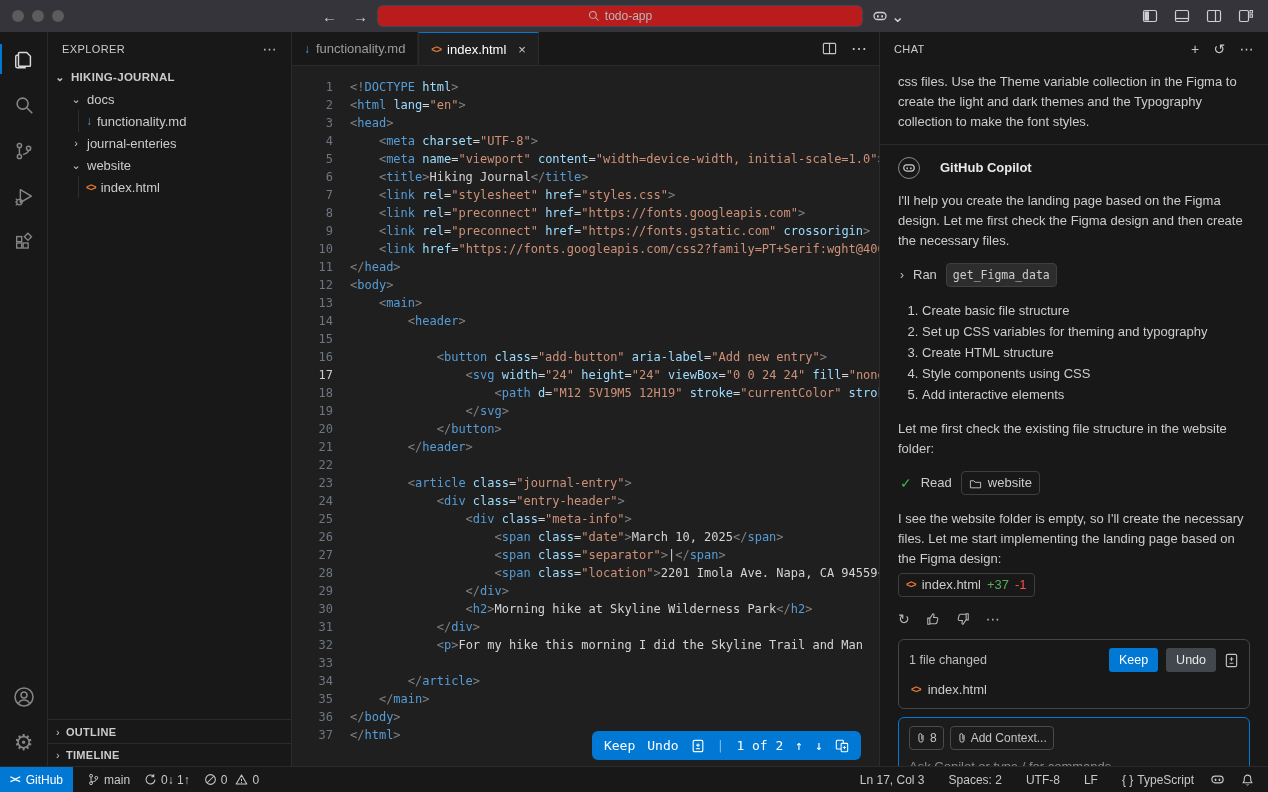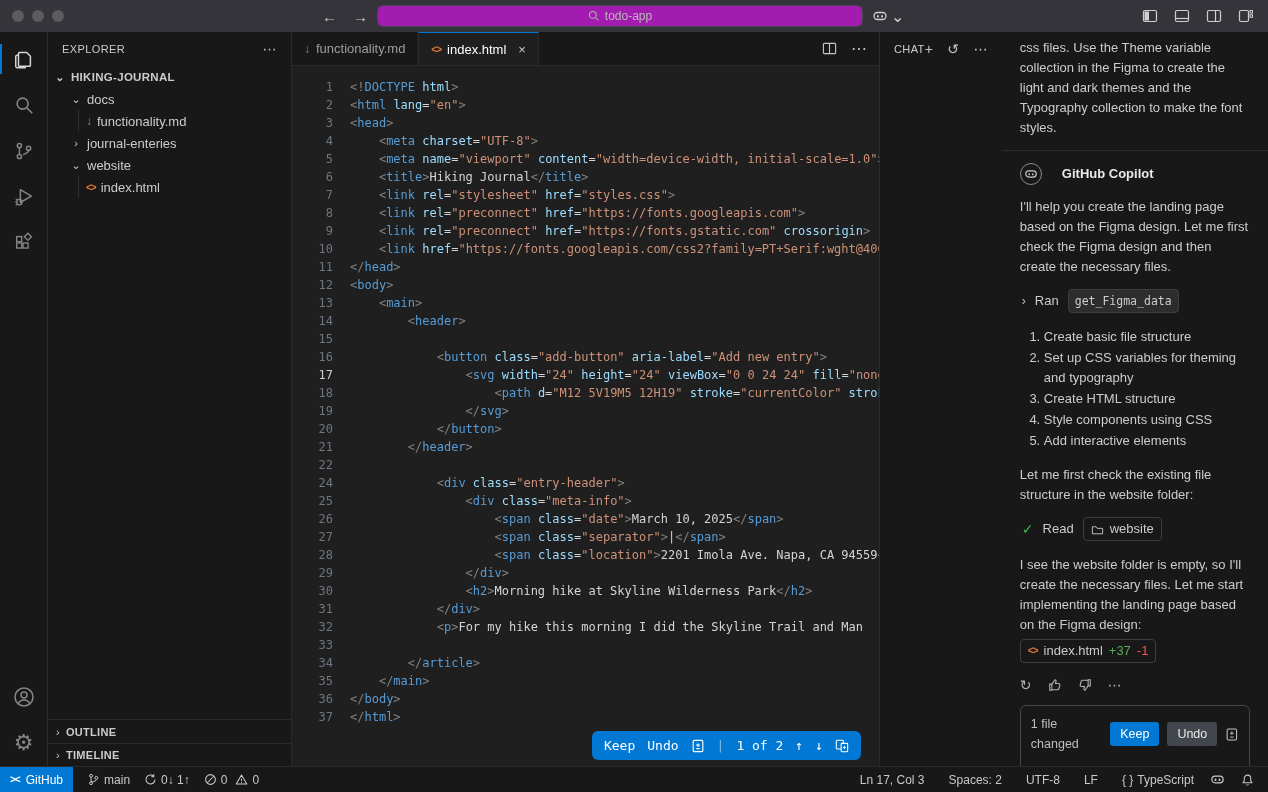--- a/index.html
+++ b/index.html
@@ -4,21 +4,21 @@
 <style>
   * { margin:0; padding:0; box-sizing:border-box; }
   html,body { background:#1f1f1f; }
   .app { width:1268px; height:792px; position:relative; font-family:"Liberation Sans",sans-serif; color:#cccccc; overflow:hidden; background:#181818; display:flex; flex-direction:column; }
 
   
   .titlebar { height:32px; background:#34343a; display:flex; align-items:center; flex:0 0 32px; position:relative; }
   .traffic { display:flex; gap:8px; margin-left:12px; }
   .traffic span { width:12px; height:12px; border-radius:50%; background:#5c5c5c; display:block; }
   .nav-arrows { position:absolute; left:322px; display:flex; gap:16px; font-size:15px; color:#cfcfcf; }
-  .searchbox { position:absolute; left:377px; width:486px; height:22px; top:5px; background:#a21caf; border:1px solid #46464c; border-radius:6px; display:flex; align-items:center; justify-content:center; gap:5px; color:#b8b8b8; font-size:12px; }
+  .searchbox { position:absolute; left:377px; width:486px; height:22px; top:5px; background:#b91c1c; border:1px solid #46464c; border-radius:6px; display:flex; align-items:center; justify-content:center; gap:5px; color:#b8b8b8; font-size:12px; }
   .copilot-badge { position:absolute; left:872px; display:flex; align-items:center; gap:3px; color:#d0d0d0; }
   .layout-icons { position:absolute; right:14px; display:flex; gap:16px; align-items:center; }
   .layout-icons svg { display:block; }
 
   
   .mainrow { flex:1 1 auto; display:flex; min-height:0; }
 
   
   .activitybar { width:48px; background:#181818; border-right:1px solid #2b2b2b; display:flex; flex-direction:column; align-items:center; padding-top:4px; }
   .ab-item { width:48px; height:46px; display:flex; align-items:center; justify-content:center; color:#868686; position:relative; }
@@ -57,21 +57,21 @@
   .ln { width:46px; text-align:right; color:#6e7681; flex:0 0 46px; padding-right:5px; }
   .ln.cur { color:#cccccc; }
   .codetxt { padding-left:12px; }
   .tk-p { color:#808080; } .tk-t { color:#569cd6; } .tk-a { color:#9cdcfe; } .tk-s { color:#ce9178; } .tk-x { color:#d4d4d4; }
 
   .diffbar { position:absolute; right:18px; bottom:6px; background:#0078d4; color:#ffffff; border-radius:6px; height:29px; display:flex; align-items:center; gap:12px; padding:0 12px; font-size:13px; }
   .diffbar .sep { color:#79b8e8; }
   .diffbar svg { display:block; }
 
   
-  .chat { width:389px; background:#181818; border-left:1px solid #2b2b2b; display:flex; flex-direction:row; font-size:13px; }
+  .chat { width:389px; background:#181818; border-left:1px solid #2b2b2b; display:flex; flex-direction:column; font-size:13px; }
   .chat-header { height:34px; flex:0 0 34px; display:flex; align-items:center; padding:0 14px; font-size:11px; letter-spacing:.4px; color:#cccccc; }
   .chat-header .icons { margin-left:auto; display:flex; gap:14px; align-items:center; font-size:14px; color:#c5c5c5; }
   .chat-body { flex:1; overflow:hidden; padding:6px 18px 0 18px; line-height:20px; color:#cccccc; }
   .chat-hr { border-top:1px solid #2b2b2b; margin:12px -18px; }
   .copilot-row { display:flex; align-items:center; gap:20px; margin:2px 0 12px 0; }
   .copilot-row .name { font-weight:bold; color:#e9e9e9; }
   .avatar { width:22px; height:22px; border-radius:50%; border:1px solid #8a8a8a; display:flex; align-items:center; justify-content:center; }
   .toolrun { display:flex; align-items:center; gap:9px; margin:12px 0 12px 2px; color:#cccccc; }
   .toolrun .chev { color:#c0c0c0; font-size:12px; }
   .codechip { font-family:"DejaVu Sans Mono",monospace; font-size:11.5px; background:#2d2d2e; border:1px solid #3e3e3e; border-radius:4px; padding:1px 6px; color:#cccccc; }
@@ -286,20 +286,21 @@
             <div class="ed-row"><span class="ln">13</span><span class="codetxt"><span class="tk-x">    </span><span class="tk-p">&lt;</span><span class="tk-t">main</span><span class="tk-p">&gt;</span></span></div>
             <div class="ed-row"><span class="ln">14</span><span class="codetxt"><span class="tk-x">        </span><span class="tk-p">&lt;</span><span class="tk-t">header</span><span class="tk-p">&gt;</span></span></div>
             <div class="ed-row"><span class="ln">15</span></div>
             <div class="ed-row"><span class="ln">16</span><span class="codetxt"><span class="tk-x">            </span><span class="tk-p">&lt;</span><span class="tk-t">button</span><span class="tk-x"> </span><span class="tk-a">class</span><span class="tk-x">=</span><span class="tk-s">"add-button"</span><span class="tk-x"> </span><span class="tk-a">aria-label</span><span class="tk-x">=</span><span class="tk-s">"Add new entry"</span><span class="tk-p">&gt;</span></span></div>
             <div class="ed-row"><span class="ln cur">17</span><span class="codetxt"><span class="tk-x">                </span><span class="tk-p">&lt;</span><span class="tk-t">svg</span><span class="tk-x"> </span><span class="tk-a">width</span><span class="tk-x">=</span><span class="tk-s">"24"</span><span class="tk-x"> </span><span class="tk-a">height</span><span class="tk-x">=</span><span class="tk-s">"24"</span><span class="tk-x"> </span><span class="tk-a">viewBox</span><span class="tk-x">=</span><span class="tk-s">"0 0 24 24"</span><span class="tk-x"> </span><span class="tk-a">fill</span><span class="tk-x">=</span><span class="tk-s">"none"</span></span></div>
             <div class="ed-row"><span class="ln">18</span><span class="codetxt"><span class="tk-x">                    </span><span class="tk-p">&lt;</span><span class="tk-t">path</span><span class="tk-x"> </span><span class="tk-a">d</span><span class="tk-x">=</span><span class="tk-s">"M12 5V19M5 12H19"</span><span class="tk-x"> </span><span class="tk-a">stroke</span><span class="tk-x">=</span><span class="tk-s">"currentColor"</span><span class="tk-x"> </span><span class="tk-a">stroke-width</span></span></div>
             <div class="ed-row"><span class="ln">19</span><span class="codetxt"><span class="tk-x">                </span><span class="tk-p">&lt;/</span><span class="tk-t">svg</span><span class="tk-p">&gt;</span></span></div>
             <div class="ed-row"><span class="ln">20</span><span class="codetxt"><span class="tk-x">            </span><span class="tk-p">&lt;/</span><span class="tk-t">button</span><span class="tk-p">&gt;</span></span></div>
             <div class="ed-row"><span class="ln">21</span><span class="codetxt"><span class="tk-x">        </span><span class="tk-p">&lt;/</span><span class="tk-t">header</span><span class="tk-p">&gt;</span></span></div>
             <div class="ed-row"><span class="ln">22</span><span class="codetxt"></span></div>
+            <div class="ed-row"><span class="ln">23</span><span class="codetxt"><span class="tk-x">        </span><span class="tk-p">&lt;</span><span class="tk-t">article</span><span class="tk-x"> </span><span class="tk-a">class</span><span class="tk-x">=</span><span class="tk-s">"journal-entry"</span><span class="tk-p">&gt;</span></span></div>
             <div class="ed-row"><span class="ln">24</span><span class="codetxt"><span class="tk-x">            </span><span class="tk-p">&lt;</span><span class="tk-t">div</span><span class="tk-x"> </span><span class="tk-a">class</span><span class="tk-x">=</span><span class="tk-s">"entry-header"</span><span class="tk-p">&gt;</span></span></div>
             <div class="ed-row"><span class="ln">25</span><span class="codetxt"><span class="tk-x">                </span><span class="tk-p">&lt;</span><span class="tk-t">div</span><span class="tk-x"> </span><span class="tk-a">class</span><span class="tk-x">=</span><span class="tk-s">"meta-info"</span><span class="tk-p">&gt;</span></span></div>
             <div class="ed-row"><span class="ln">26</span><span class="codetxt"><span class="tk-x">                    </span><span class="tk-p">&lt;</span><span class="tk-t">span</span><span class="tk-x"> </span><span class="tk-a">class</span><span class="tk-x">=</span><span class="tk-s">"date"</span><span class="tk-p">&gt;</span><span class="tk-x">March 10, 2025</span><span class="tk-p">&lt;/</span><span class="tk-t">span</span><span class="tk-p">&gt;</span></span></div>
             <div class="ed-row"><span class="ln">27</span><span class="codetxt"><span class="tk-x">                    </span><span class="tk-p">&lt;</span><span class="tk-t">span</span><span class="tk-x"> </span><span class="tk-a">class</span><span class="tk-x">=</span><span class="tk-s">"separator"</span><span class="tk-p">&gt;</span><span class="tk-x">|</span><span class="tk-p">&lt;/</span><span class="tk-t">span</span><span class="tk-p">&gt;</span></span></div>
             <div class="ed-row"><span class="ln">28</span><span class="codetxt"><span class="tk-x">                    </span><span class="tk-p">&lt;</span><span class="tk-t">span</span><span class="tk-x"> </span><span class="tk-a">class</span><span class="tk-x">=</span><span class="tk-s">"location"</span><span class="tk-p">&gt;</span><span class="tk-x">2201 Imola Ave. Napa, CA 94559</span><span class="tk-p">&lt;/</span></span></div>
             <div class="ed-row"><span class="ln">29</span><span class="codetxt"><span class="tk-x">                </span><span class="tk-p">&lt;/</span><span class="tk-t">div</span><span class="tk-p">&gt;</span></span></div>
             <div class="ed-row"><span class="ln">30</span><span class="codetxt"><span class="tk-x">                </span><span class="tk-p">&lt;</span><span class="tk-t">h2</span><span class="tk-p">&gt;</span><span class="tk-x">Morning hike at Skyline Wilderness Park</span><span class="tk-p">&lt;/</span><span class="tk-t">h2</span><span class="tk-p">&gt;</span></span></div>
             <div class="ed-row"><span class="ln">31</span><span class="codetxt"><span class="tk-x">            </span><span class="tk-p">&lt;/</span><span class="tk-t">div</span><span class="tk-p">&gt;</span></span></div>
             <div class="ed-row"><span class="ln">32</span><span class="codetxt"><span class="tk-x">            </span><span class="tk-p">&lt;</span><span class="tk-t">p</span><span class="tk-p">&gt;</span><span class="tk-x">For my hike this morning I did the Skyline Trail and Man</span></span></div>
             <div class="ed-row"><span class="ln">33</span></div>

